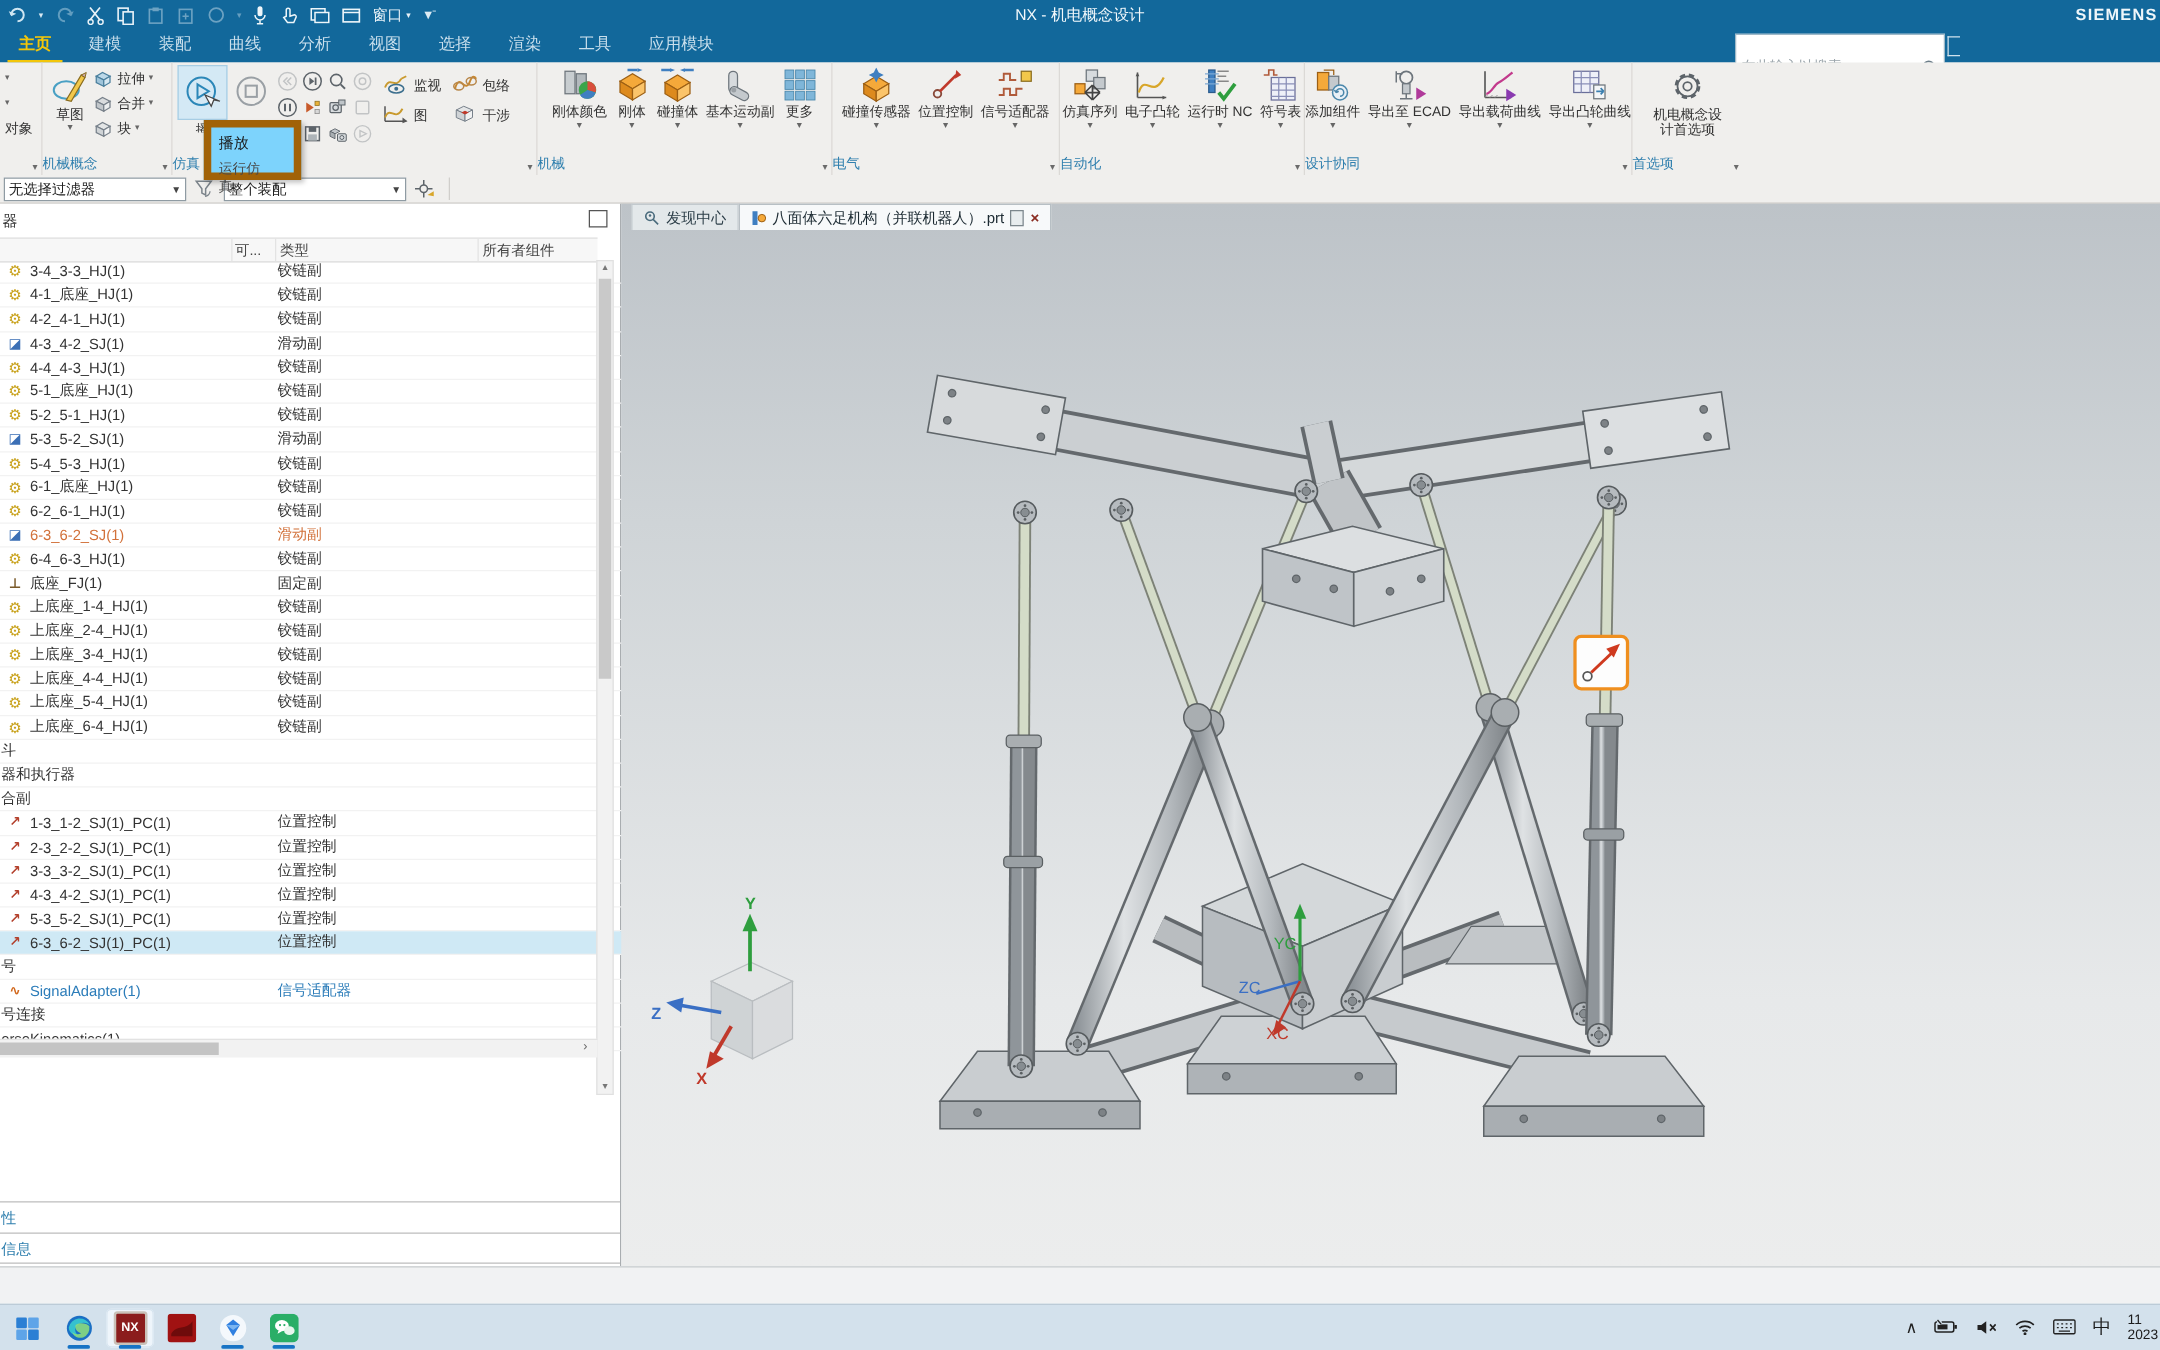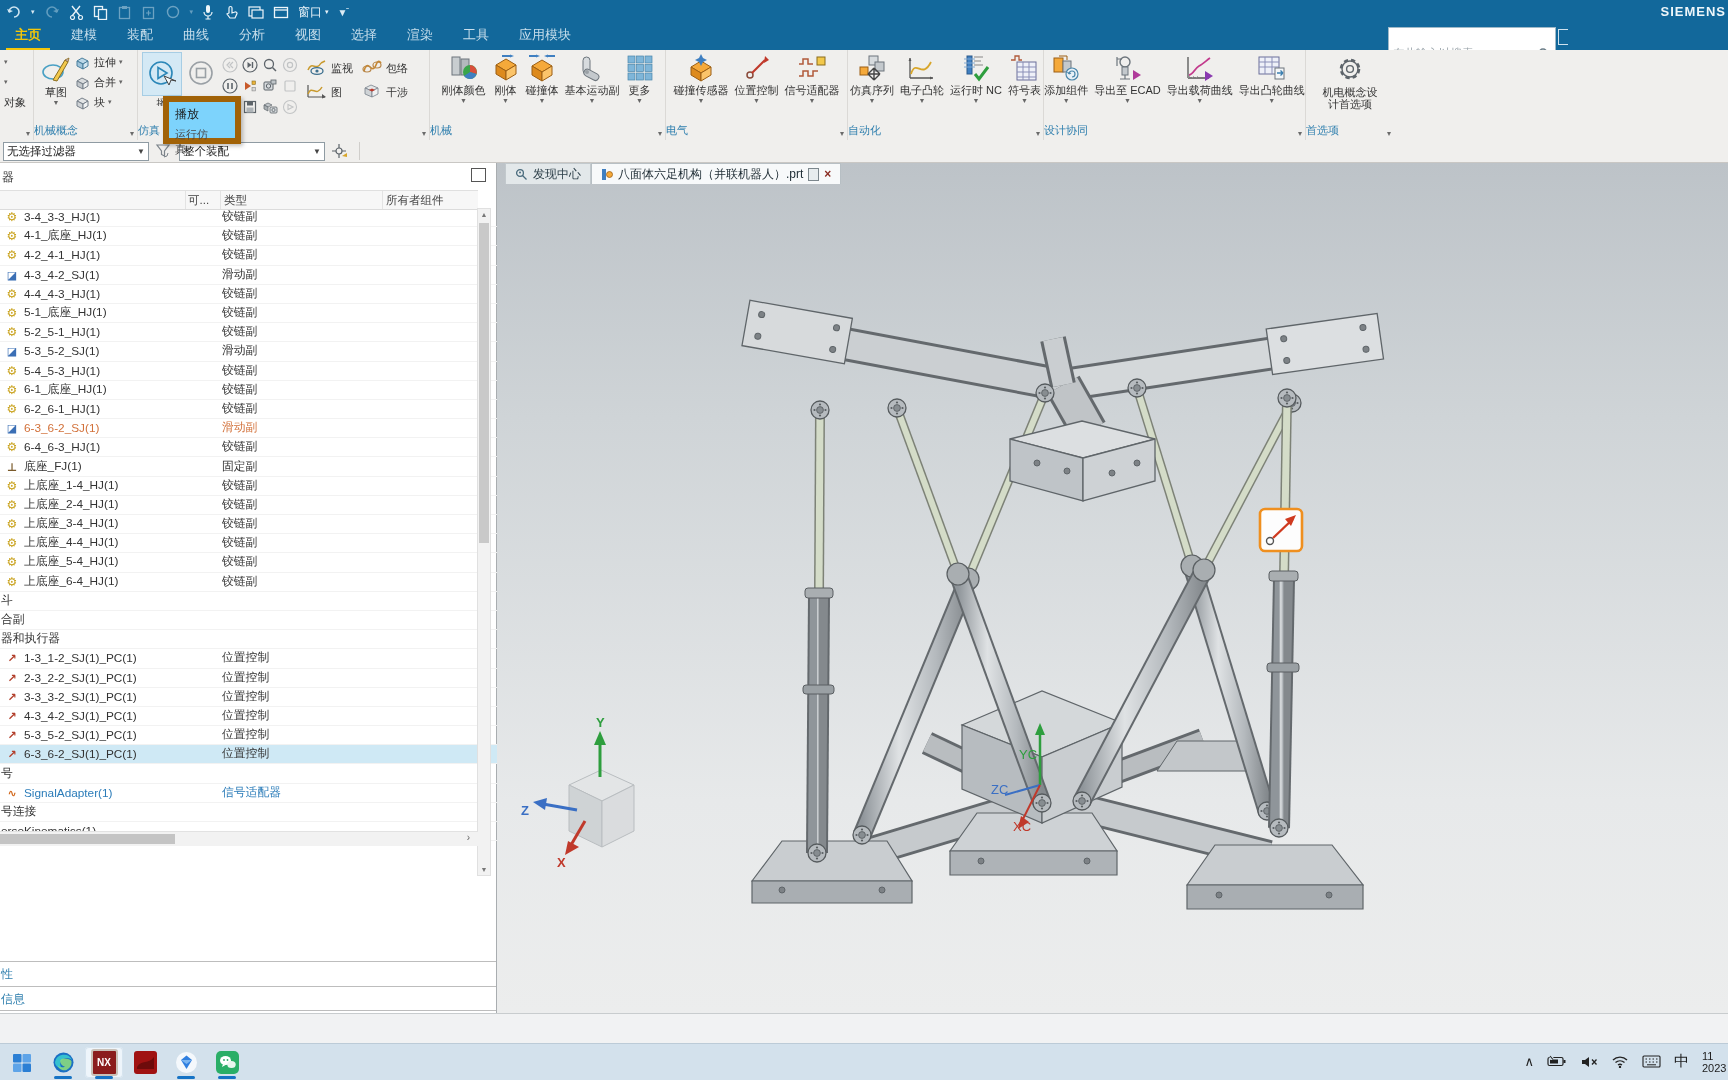--- a/index.html
+++ b/index.html
@@ -150,20 +150,21 @@
     <svg width="16" height="13" viewBox="0 0 16 13">
         <rect x="1.5" y="1.5" width="13" height="10" fill="none" stroke="#eef6fa" stroke-width="1.3"></rect>
         <path d="M1.5 4 H14.5" stroke="#eef6fa" stroke-width="1.3"></path>
       </svg>
     <span class="menu">
         <span>窗口</span>
         <span style="font-size:7px;">▾</span>
       </span>
     <span style="font-size:10px;color:#dcebf4;">▼̄</span>
   </div>
+  <div id="win-title">NX - 机电概念设计</div>
   <div id="brand">SIEMENS</div>
 </div>
 
 <div id="tabrow" class="abs">
   <div style="display:flex;align-items:flex-end;">
       <div class="rtab active">主页</div>
       <div class="rtab">建模</div>
       <div class="rtab">装配</div>
       <div class="rtab">曲线</div>
       <div class="rtab">分析</div>
@@ -793,29 +794,29 @@
       <div class="trow frag">
         <span class="tname">
           <span>斗</span>
         </span>
         <span class="tvis"></span>
         <span class="ttype"></span>
         <span class="town"></span>
       </div>
       <div class="trow frag">
         <span class="tname">
+          <span>器和执行器</span>
+        </span>
+        <span class="tvis"></span>
+        <span class="ttype"></span>
+        <span class="town"></span>
+      </div>
+      <div class="trow frag">
+        <span class="tname">
           <span>合副</span>
-        </span>
-        <span class="tvis"></span>
-        <span class="ttype"></span>
-        <span class="town"></span>
-      </div>
-      <div class="trow frag">
-        <span class="tname">
-          <span>器和执行器</span>
         </span>
         <span class="tvis"></span>
         <span class="ttype"></span>
         <span class="town"></span>
       </div>
       <div class="trow">
         <span class="tname">
           <span class="ti ti-pc"></span>
           <span>1-3_1-2_SJ(1)_PC(1)</span>
         </span>

